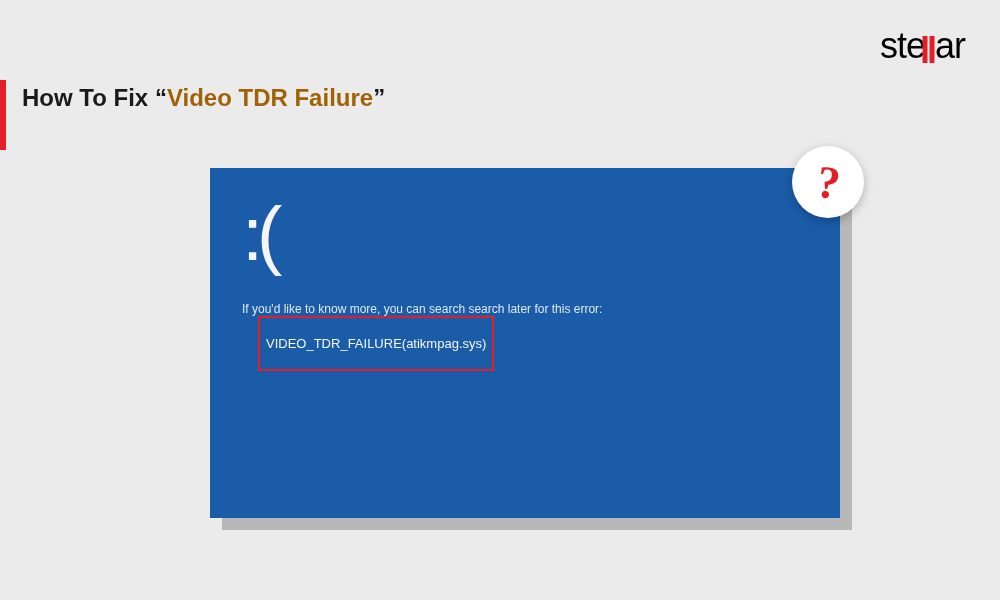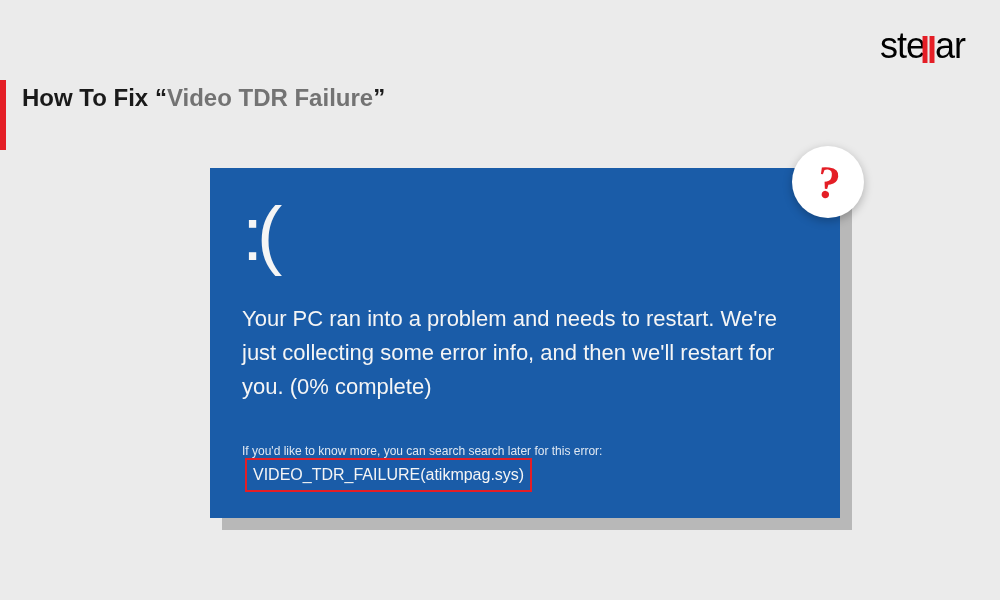--- a/index.html
+++ b/index.html
@@ -43,21 +43,21 @@
     .title-block {
       position: absolute;
       left: 22px;
       top: 82px;
       font-size: 24px;
       font-weight: 700;
       line-height: 1.35;
       color: #1a1a1a;
     }
     .title-block .red {
-      color: #737373;
+      color: #a16207;
     }
     .bsod-wrap {
       position: absolute;
       left: 210px;
       top: 168px;
       width: 630px;
       height: 350px;
     }
     .bsod-shadow {
       position: absolute;
@@ -95,23 +95,23 @@
       max-width: 560px;
     }
     .bsod-sub {
       font-size: 12px;
       color: #e0e8f2;
       font-weight: 400;
     }
     .error-box {
       display: inline-block;
       border: 2px solid #e41e26;
-      padding: 6px 6px;
-      margin-left: 3px;
-      font-size: 16px;
+      padding: 18px 6px;
+      margin-left: 16px;
+      font-size: 13px;
       color: #f5f5f5;
     }
     .question-badge {
       position: absolute;
       right: -24px;
       top: -22px;
       width: 72px;
       height: 72px;
       background: #ffffff;
       border-radius: 50%;
@@ -140,21 +140,20 @@
 <div class="title-block">
   <div>
     <span>How To Fix “</span><span class="red">Video TDR Failure</span><span>”</span>
   </div>
 </div>
 
 <div class="bsod-wrap">
   <div class="bsod-shadow"></div>
   <div class="bsod">
     <div class="sad-face">:(</div>
-    <div class="bsod-msg">Your PC ran into a problem and needs to restart. We're just collecting some error info, and then we'll restart for you. (0% complete)</div>
     <div class="bsod-sub">
       <span>If you'd like to know more, you can search search later for this error:</span>
       <span class="error-box">VIDEO_TDR_FAILURE(atikmpag.sys)</span>
     </div>
   </div>
   <div class="question-badge">
     <span class="question-mark">?</span>
   </div>
 </div>
 

